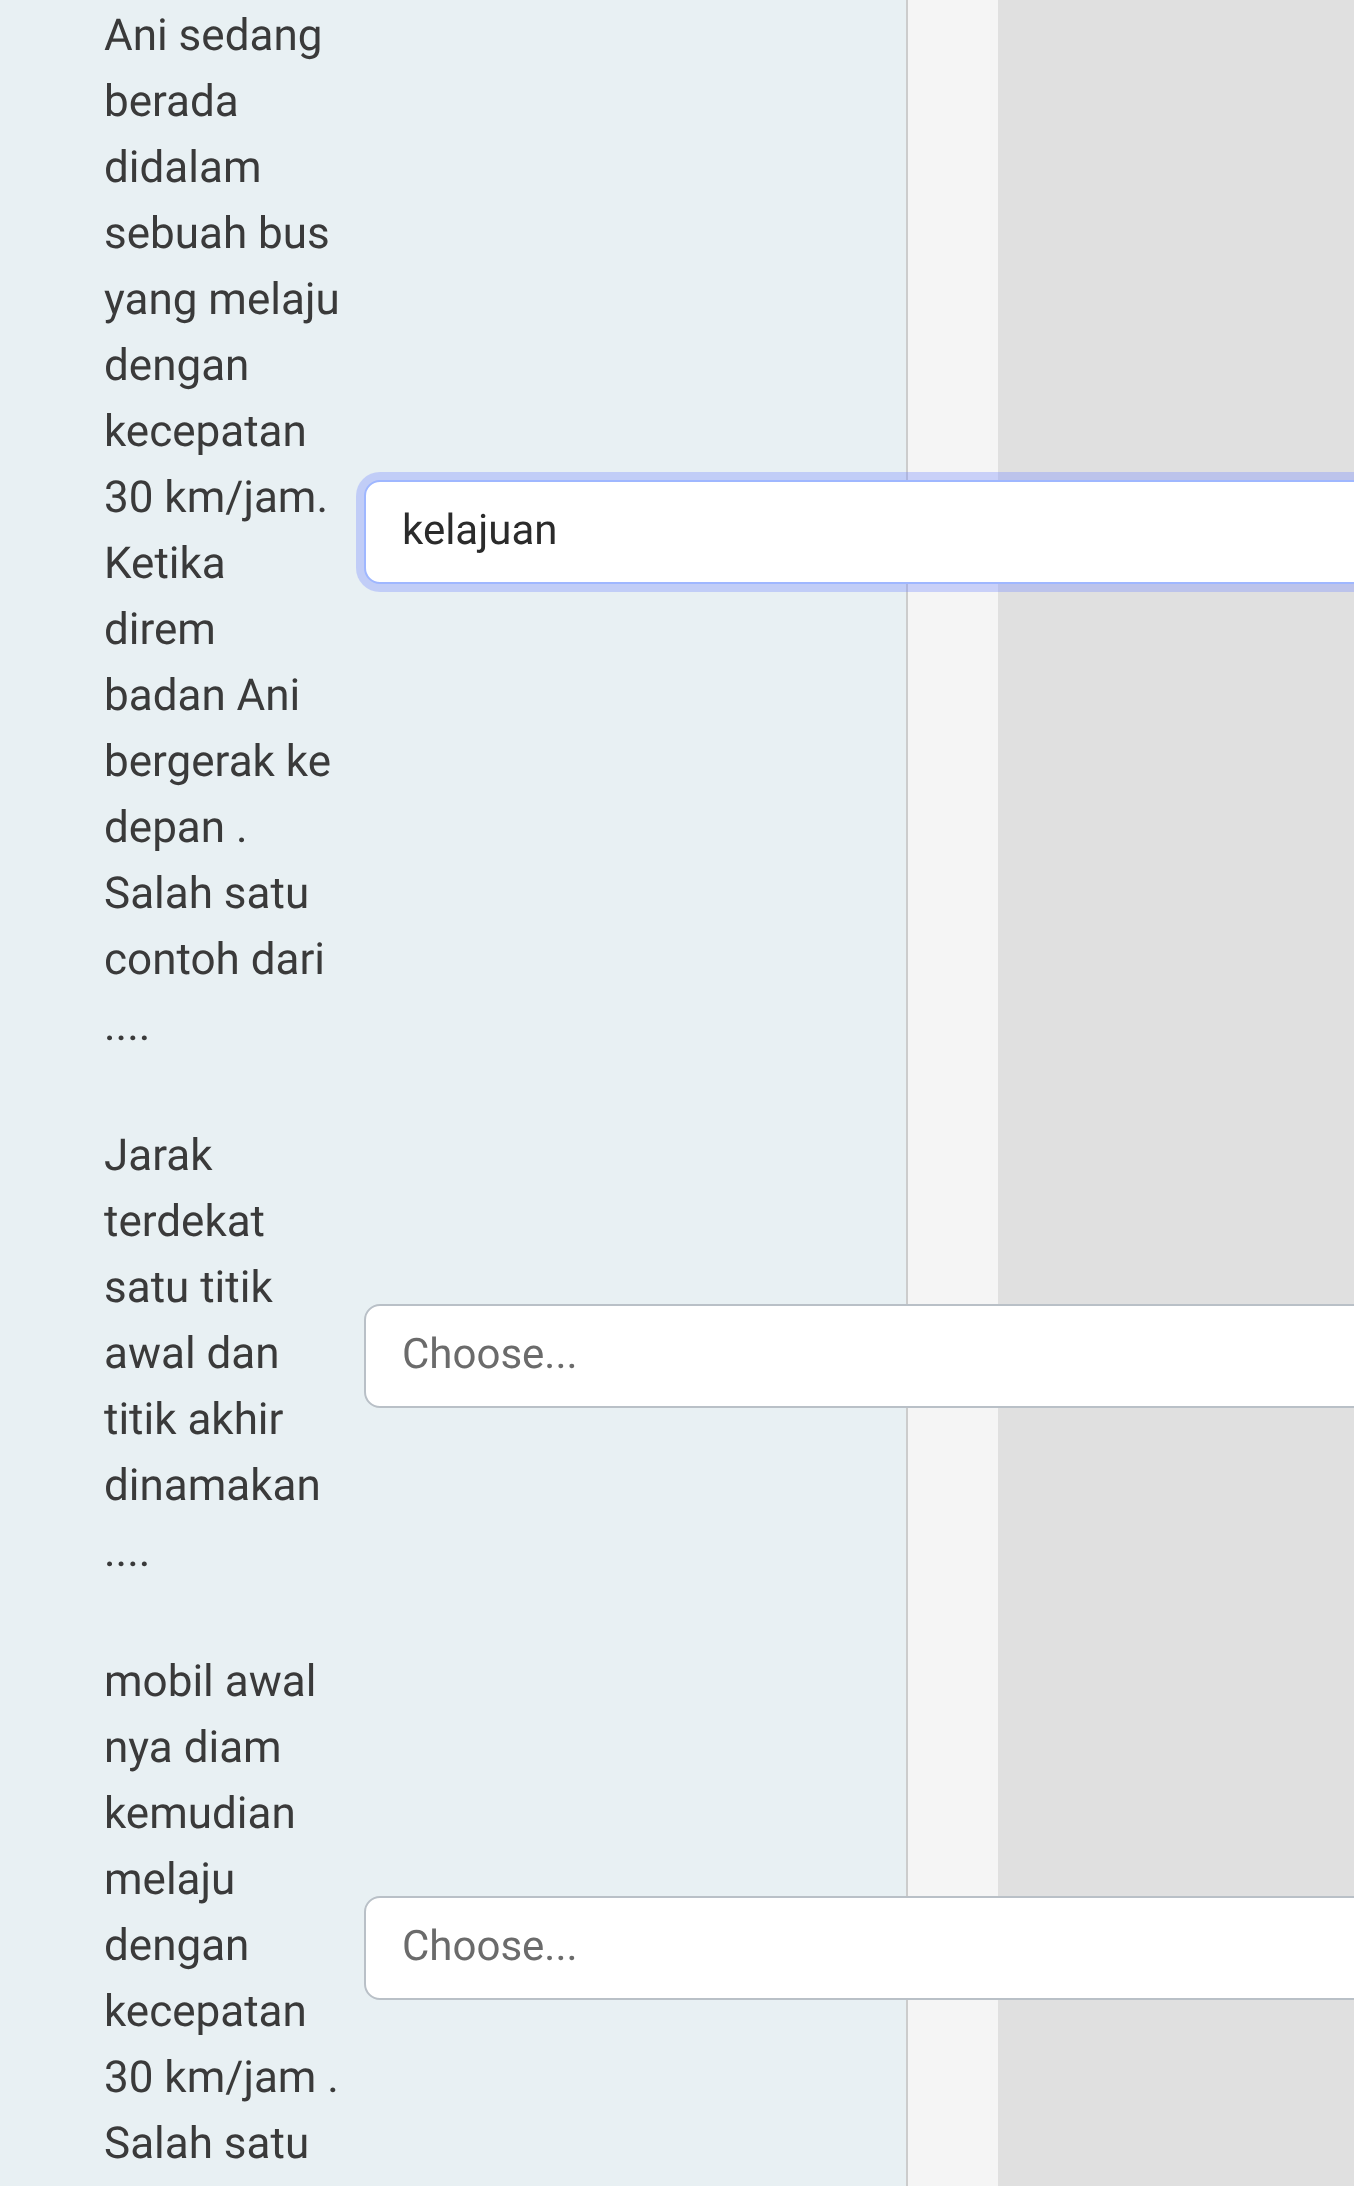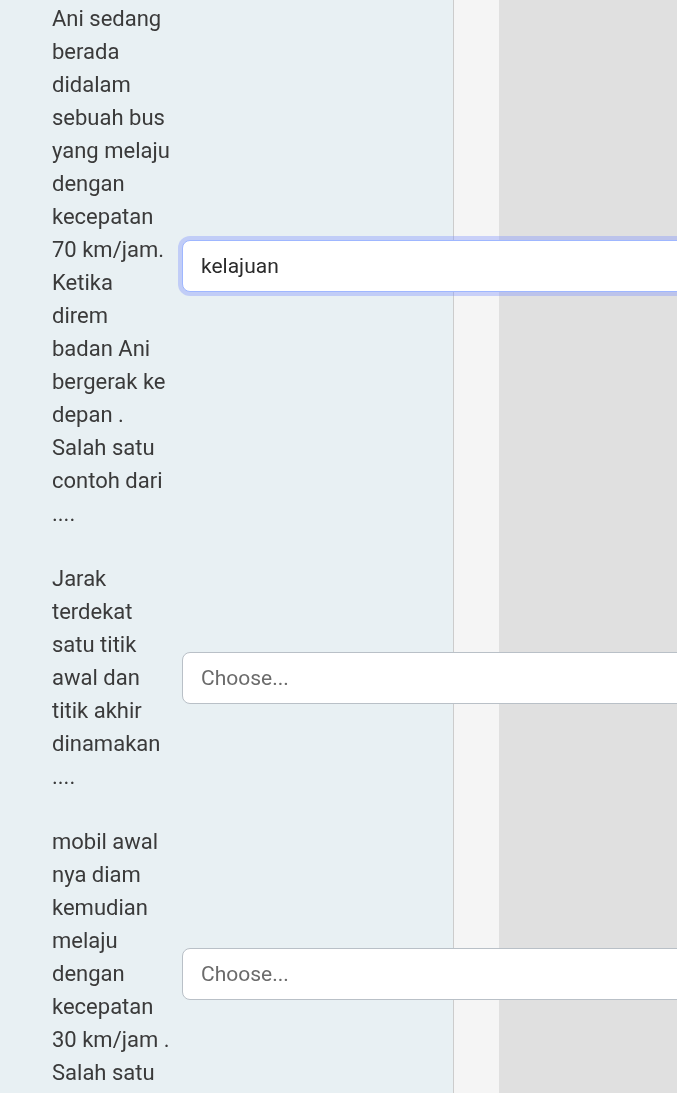--- a/index.html
+++ b/index.html
@@ -89,21 +89,21 @@
     display: block;
   }
 </style>
 </head>
 <body>
 
 <div class="outer-container">
   <div class="main-panel">
 
     <div class="question-row">
-      <div class="question-text">Ani sedang berada didalam sebuah bus yang melaju dengan kecepatan 70 km/jam. Ketika direm badan Ani bergerak ke depan . Salah satu contoh dari ....</div>
+      <div class="question-text">Ani sedang berada didalam sebuah bus yang melaju dengan kecepatan 30 km/jam. Ketika direm badan Ani bergerak ke depan . Salah satu contoh dari ....</div>
       <div class="select-wrap">
         <div class="select-box focused">
           <span class="select-value">kelajuan</span>
           <span class="chevron">
             <svg viewBox="0 0 24 24" fill="none" stroke="#6b6b6b" stroke-width="3" stroke-linecap="round" stroke-linejoin="round">
                 <polyline points="6 9 12 15 18 9"></polyline>
               </svg>
           </span>
         </div>
       </div>

